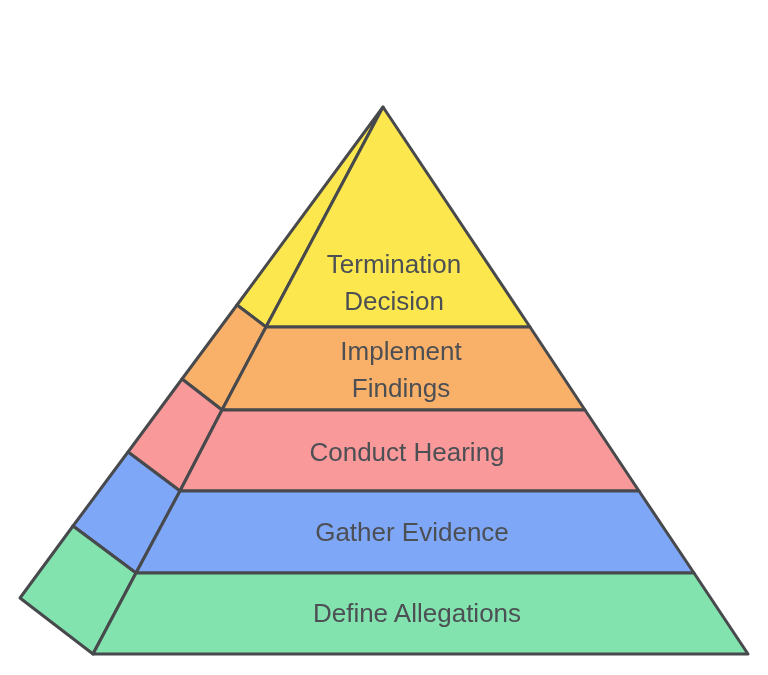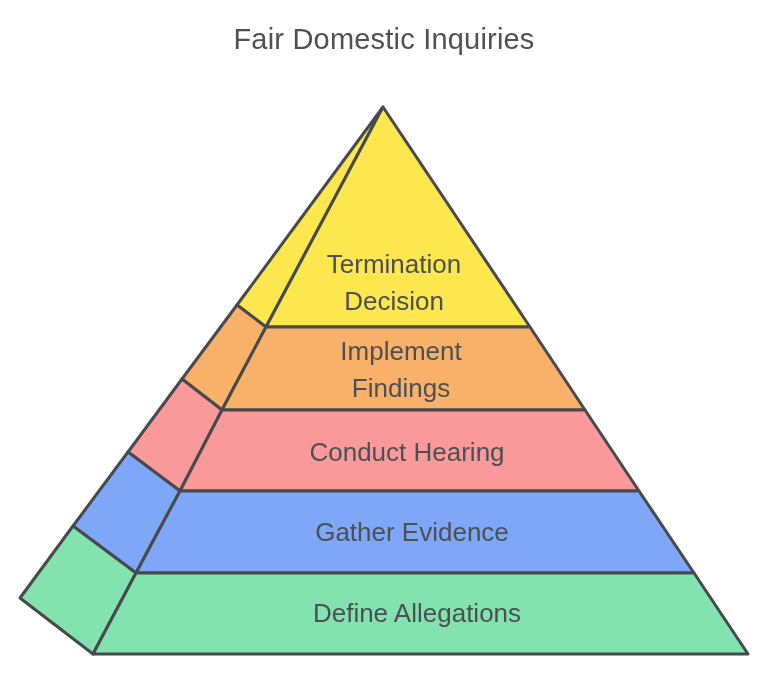--- a/index.html
+++ b/index.html
@@ -49,21 +49,20 @@
     font-weight: 500;
     text-anchor: middle;
     user-select: none;
   }
 </style>
 </head>
 <body>
 
 <div class="stage">
 
-  <div class="diagram-title">Fair Domestic Inquiries</div>
 
   <svg class="pyramid-svg" viewBox="0 0 768 675" xmlns="http://www.w3.org/2000/svg">
 
     <g>
       <polygon class="face" points="383,107 237,305 266,327" fill="#FCE84E"></polygon>
       <polygon class="face" points="383,107 266,327 530,327" fill="#FCE84E"></polygon>
     </g>
 
     <g>
       <polygon class="face" points="237,305 266,327 222,410 182,379" fill="#F9B169"></polygon>

